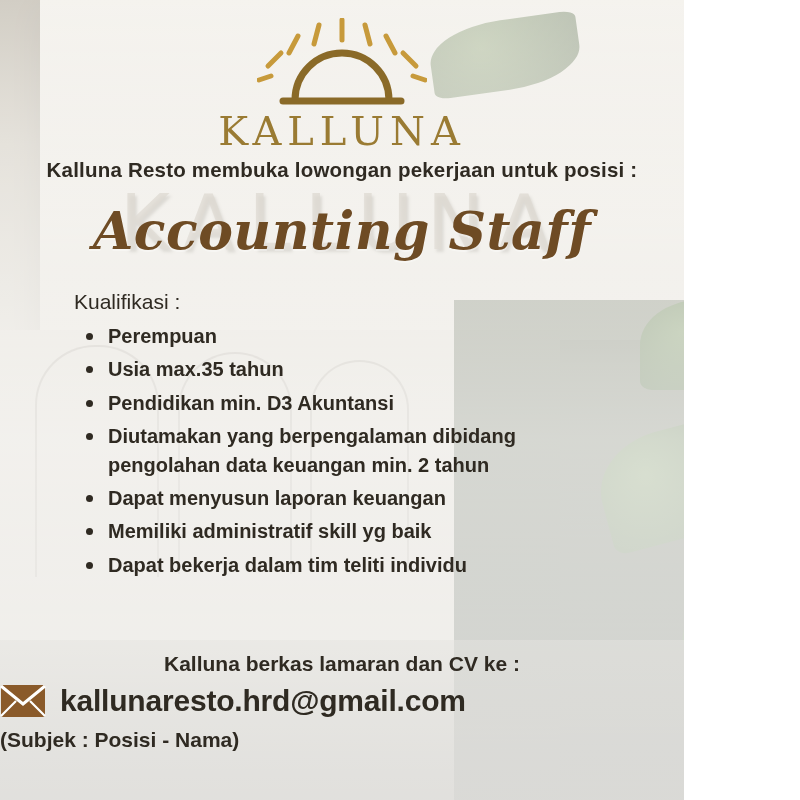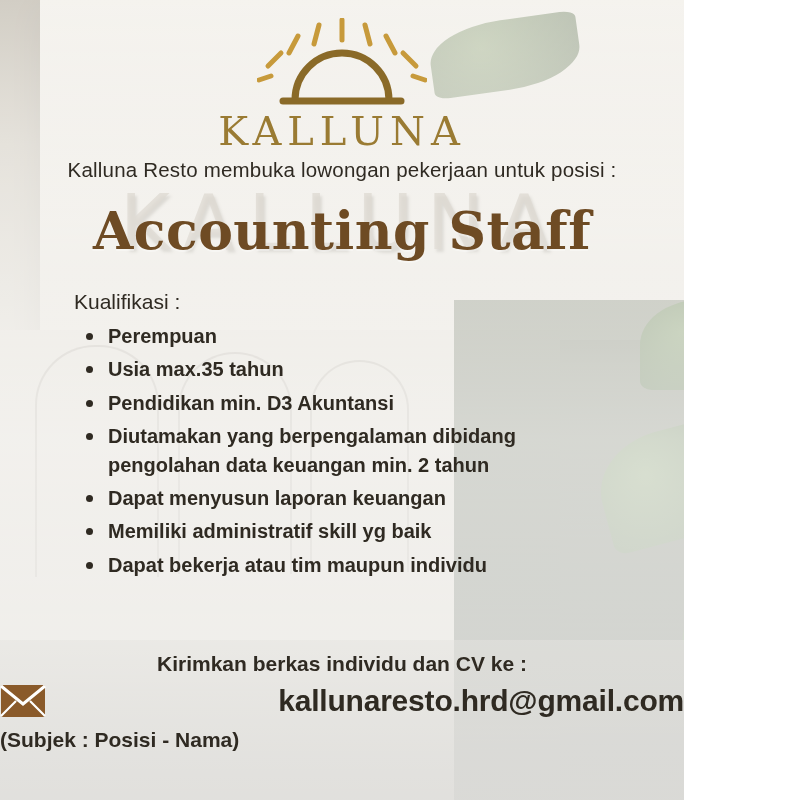--- a/index.html
+++ b/index.html
@@ -144,31 +144,32 @@
     color: #9a7b33;
     font-weight: 400;
   }
 
   .headline {
     position: absolute;
     top: 158px;
     left: 0; right: 0;
     text-align: center;
     font-size: 20.5px;
-    font-weight: normal;
+    font-weight: bold;
     color: #2f2a22;
     letter-spacing: .2px;
   }
 
   .position {
     position: absolute;
     top: 200px;
     left: 0; right: 0;
     text-align: center;
     font-family: "DejaVu Serif", serif;
+    font-style: italic;
     font-weight: bold;
     font-size: 52px;
     color: #6e4b24;
     letter-spacing: .5px;
     text-shadow: 0 2px 0 rgba(255,255,255,.35);
   }
 
   .qual-title {
     position: absolute;
     top: 290px;
@@ -215,21 +216,21 @@
     font-weight: bold;
     color: #2f2a22;
   }
 
   .email-row {
     position: absolute;
     top: 684px;
     left: 0; right: 0;
     display: flex;
     align-items: center;
-    justify-content: space-between;
+    justify-content: flex-start;
     gap: 14px;
   }
   .mail-icon {
     width: 46px;
     height: 34px;
     flex: none;
   }
   .email-text {
     font-size: 30px;
     font-weight: bold;
@@ -301,24 +302,24 @@
 
     <div class="qual-title">Kualifikasi :</div>
 
     <ul class="qual-list">
       <li>Perempuan</li>
       <li>Usia max.35 tahun</li>
       <li>Pendidikan min. D3 Akuntansi</li>
       <li>Diutamakan yang berpengalaman dibidang pengolahan data keuangan min. 2 tahun</li>
       <li>Dapat menyusun laporan keuangan</li>
       <li>Memiliki administratif skill yg baik</li>
-      <li>Dapat bekerja atau tim maupun individu</li>
+      <li>Dapat bekerja dalam tim teliti individu</li>
     </ul>
 
-    <div class="send-line">Kirimkan berkas individu dan CV ke :</div>
+    <div class="send-line">Kalluna berkas lamaran dan CV ke :</div>
 
     <div class="email-row">
       <span class="mail-icon">
         <svg width="46" height="34" viewBox="0 0 46 34" xmlns="http://www.w3.org/2000/svg">
           <rect x="1" y="1" width="44" height="32" rx="2" fill="#8a5a2a"></rect>
           <path d="M1 2 L23 20 L45 2" fill="none" stroke="#ffffff" stroke-width="3"></path>
           <path d="M1 32 L16 17 M45 32 L30 17" fill="none" stroke="#ffffff" stroke-width="2.2"></path>
         </svg>
       </span>
       <span class="email-text">kallunaresto.hrd@gmail.com</span>

